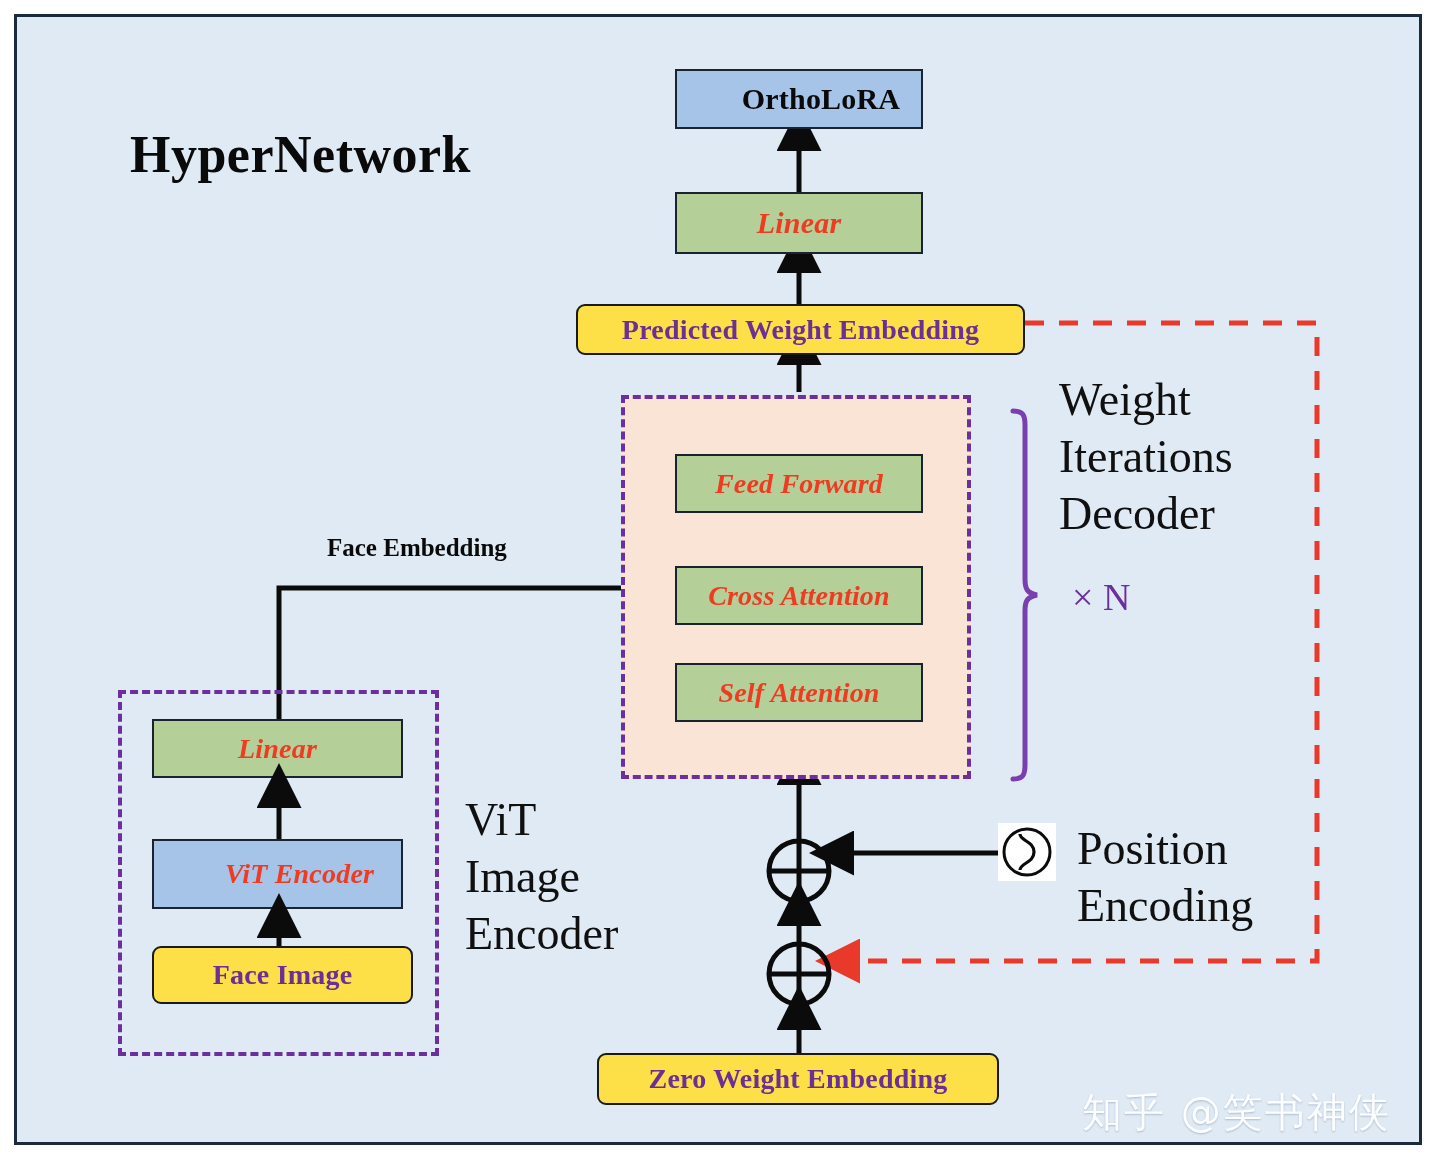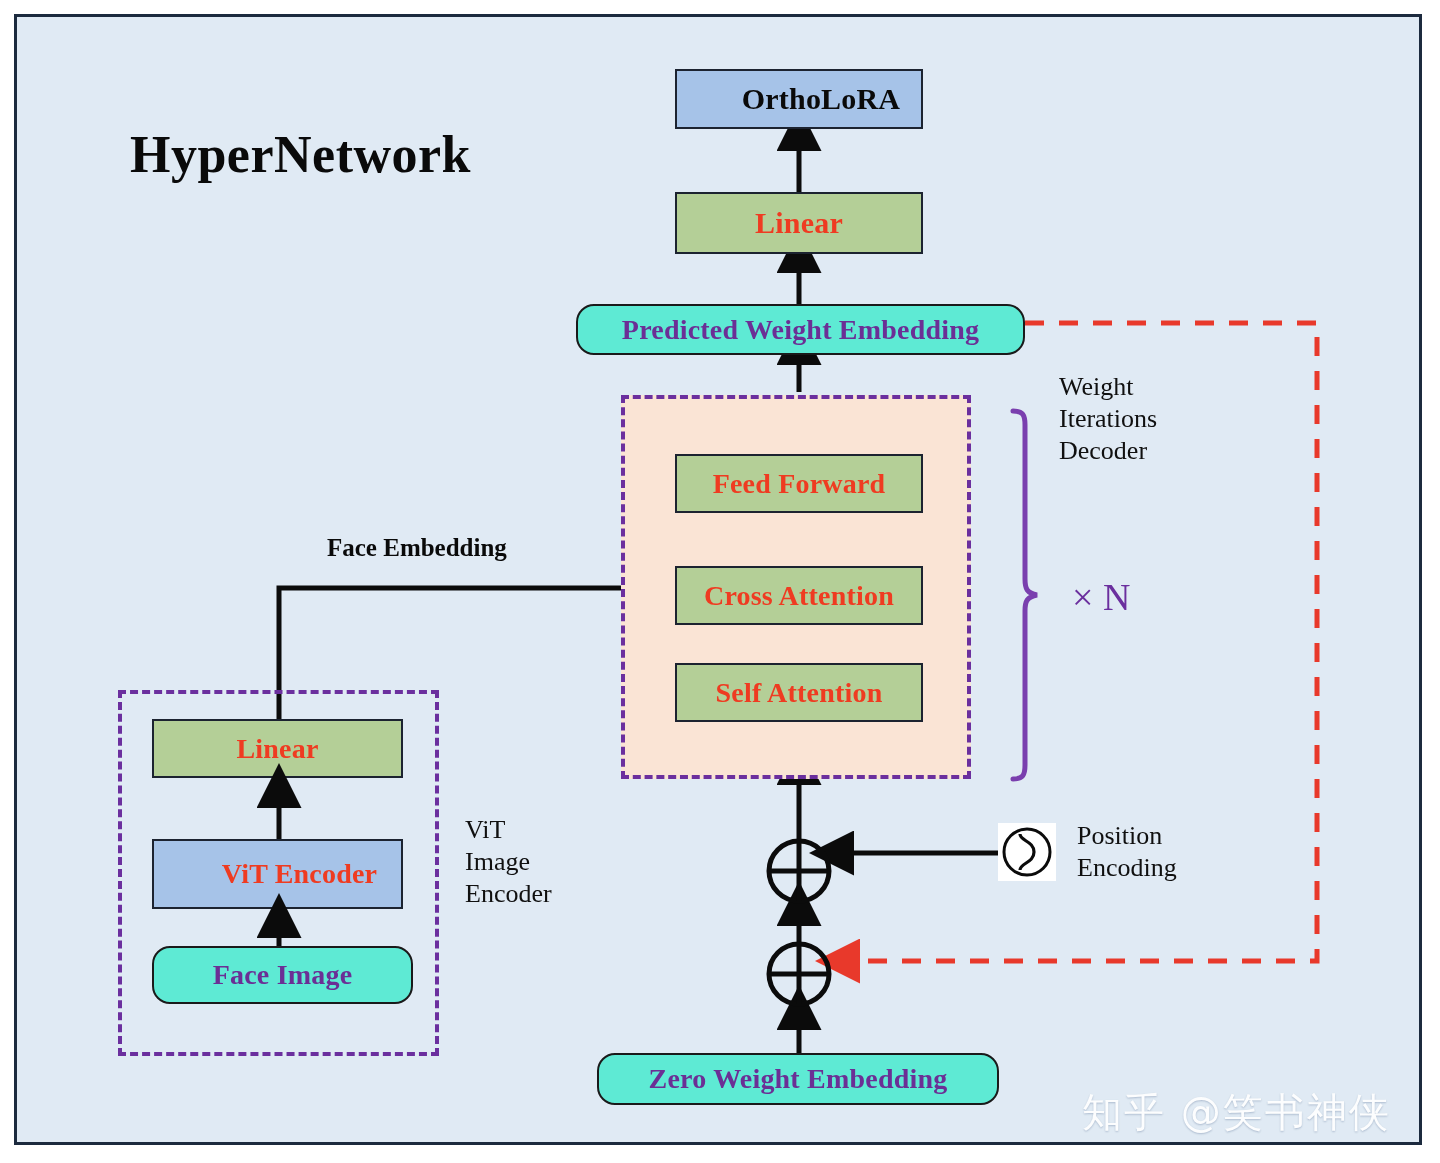--- a/index.html
+++ b/index.html
@@ -38,43 +38,43 @@
   }
   .node-rect {
     border: 2px solid #1c2330;
   }
   .node-round {
     border: 2px solid #1a1a1a;
     border-radius: 9px;
   }
   .blue  { background: #a6c3e8; padding-left: 44px; }
   .green { background: #b4cf97; }
-  .amber { background: #5eead4; border-radius: 18px; }
+  .amber { background: #fde047; }
 
   .t-black  { color: #0a0a0a; }
-  .t-red    { color: #ef3b21; }
+  .t-red    { color: #ef3b21; font-style: italic; }
   .t-purple { color: #6b2f95; }
 
   
   .dash-purple {
     border: 4px dashed #6b2f9e;
     background: transparent;
   }
   .dash-purple.filled { background: #fae4d5; }
 
   
   .title {
     font-weight: bold;
     font-size: 52px;
     color: #0a0a0a;
     letter-spacing: .5px;
   }
   .lbl-serif {
     color: #101010;
-    font-size: 26px;
+    font-size: 46px;
     line-height: 1.24;
     font-weight: 400;
   }
   .lbl-bold-small {
     color: #0a0a0a;
     font-size: 25px;
     font-weight: bold;
   }
   .lbl-red {
     color: #f0412a;
@@ -210,21 +210,21 @@
     <span>Face Image</span>
   </div>
 
   <svg class="ov" width="1408" height="1131">
 
     <line x1="262" y1="822" x2="262" y2="768" stroke="#0b0b0b" stroke-width="5" marker-end="url(#ah)"></line>
 
     <line x1="262" y1="929" x2="262" y2="898" stroke="#0b0b0b" stroke-width="5" marker-end="url(#ah)"></line>
   </svg>
 
-  <div class="abs lbl-serif" style="left:448px; top:774px; width:220px;margin-top:23px;">
+  <div class="abs lbl-serif" style="left:448px; top:774px; width:220px;">
     <div>ViT</div>
     <div>Image</div>
     <div>Encoder</div>
   </div>
 
   <div class="abs lbl-bold-small" style="left:310px; top:517px;">Face Embedding</div>
 
   <div class="abs pe-icon" style="left:981px; top:806px; width:58px; height:58px;">
     <svg width="58" height="58" viewBox="0 0 58 58">
       <circle cx="29" cy="29" r="23" fill="#ffffff" stroke="#0b0b0b" stroke-width="3"></circle>

